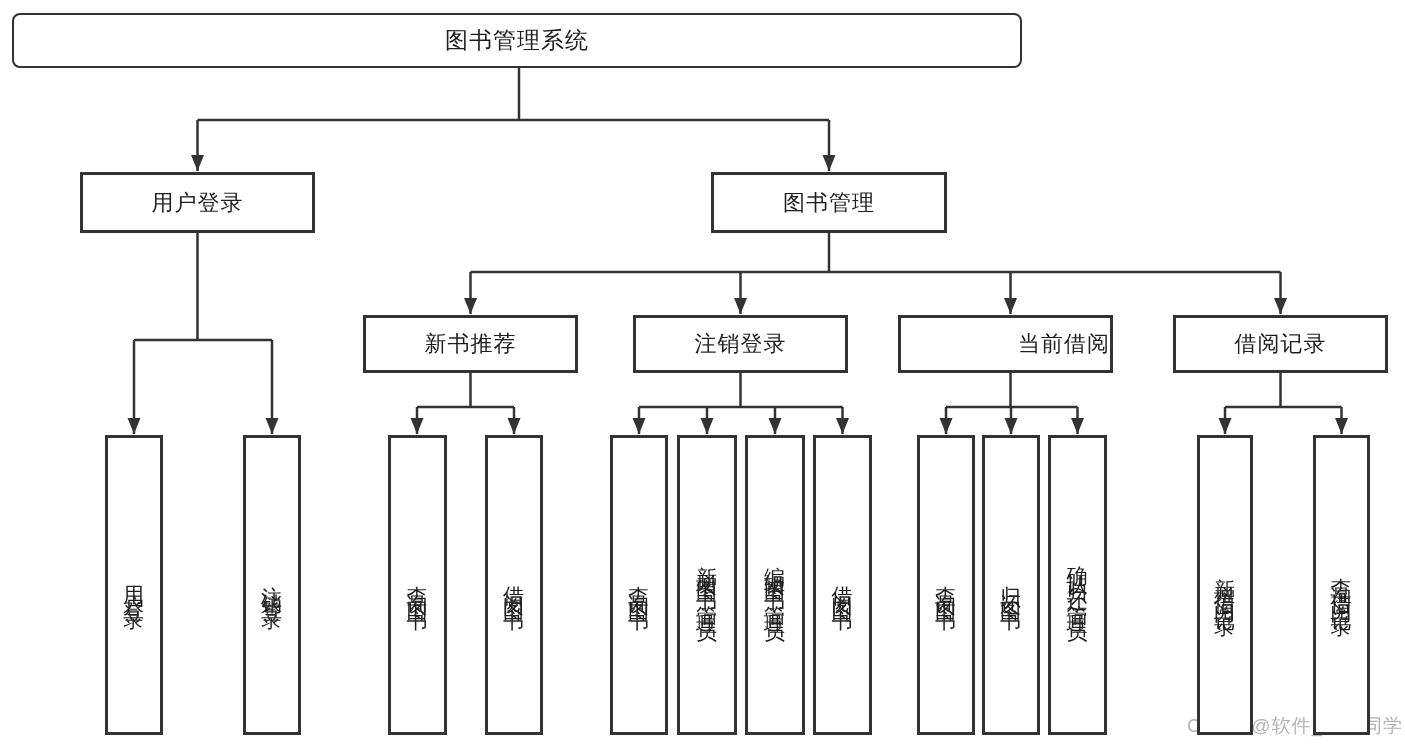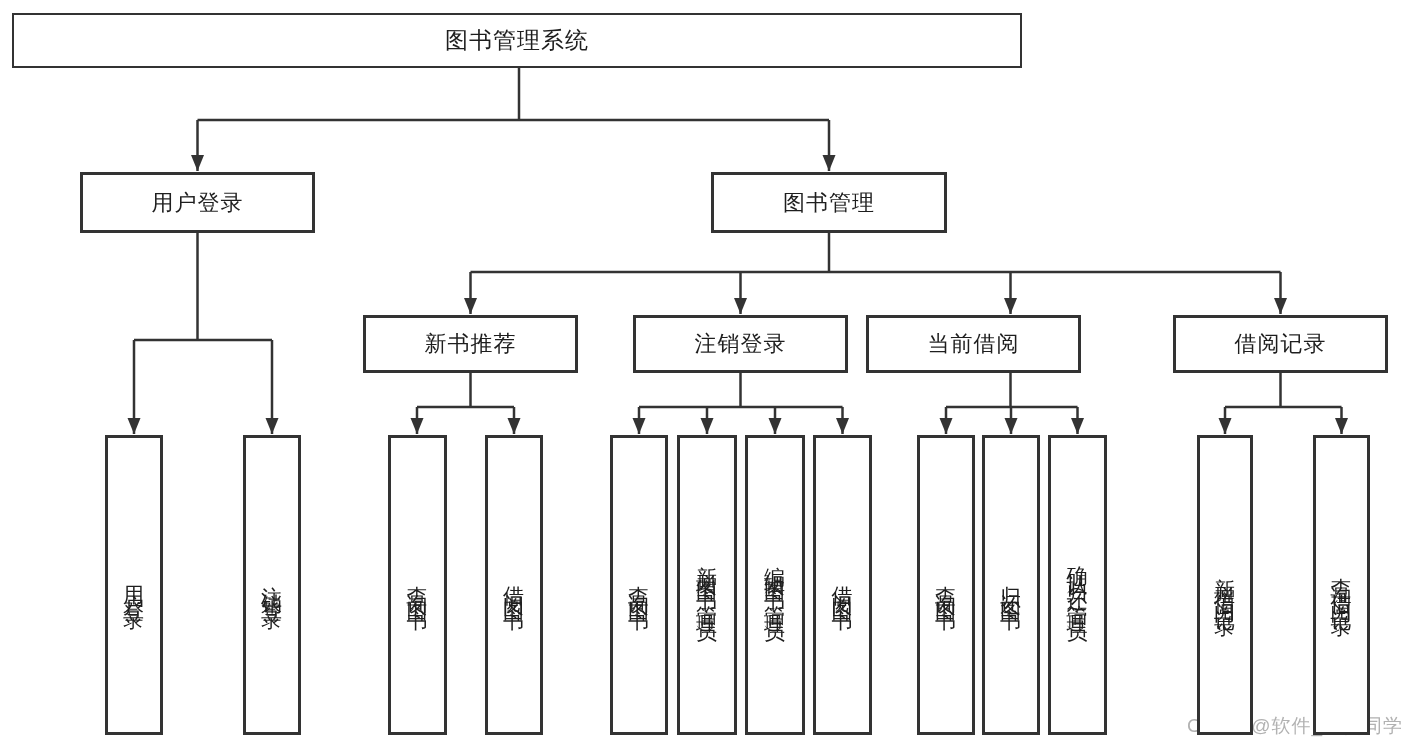--- a/index.html
+++ b/index.html
@@ -91,38 +91,38 @@
       <path d="M1011,407 V434" marker-end="url(#arr)"></path>
       <path d="M1077.5,407 V434" marker-end="url(#arr)"></path>
 
       <path d="M1280.5,373 V407"></path>
       <path d="M1225,407 H1341.5"></path>
       <path d="M1225,407 V434" marker-end="url(#arr)"></path>
       <path d="M1341.5,407 V434" marker-end="url(#arr)"></path>
     </g>
   </svg>
 
-  <div class="node root" style="left:12px;top:13px;width:1010px;height:55px;">
+  <div class="node root" style="left:12px;top:13px;width:1010px;height:55px;border-radius:8px;">
     <span>图书管理系统</span>
   </div>
 
   <div class="node lvl2" style="left:80px;top:172px;width:235px;height:61px;">
     <span>用户登录</span>
   </div>
   <div class="node lvl2" style="left:711px;top:172px;width:236px;height:61px;">
     <span>图书管理</span>
   </div>
 
   <div class="node lvl3" style="left:363px;top:315px;width:215px;height:58px;">
     <span>新书推荐</span>
   </div>
   <div class="node lvl3" style="left:633px;top:315px;width:215px;height:58px;">
     <span>注销登录</span>
   </div>
-  <div class="node lvl3" style="left:866px;top:315px;width:215px;height:58px;">
+  <div class="node lvl3" style="left:898px;top:315px;width:215px;height:58px;justify-content:flex-end;">
     <span>当前借阅</span>
   </div>
   <div class="node lvl3" style="left:1173px;top:315px;width:215px;height:58px;">
     <span>借阅记录</span>
   </div>
 
   <div class="node leaf" style="left:105px;top:435px;width:58px;height:300px;">
     <span class="vtext">用户登录</span>
   </div>
   <div class="node leaf" style="left:243px;top:435px;width:58px;height:300px;">

